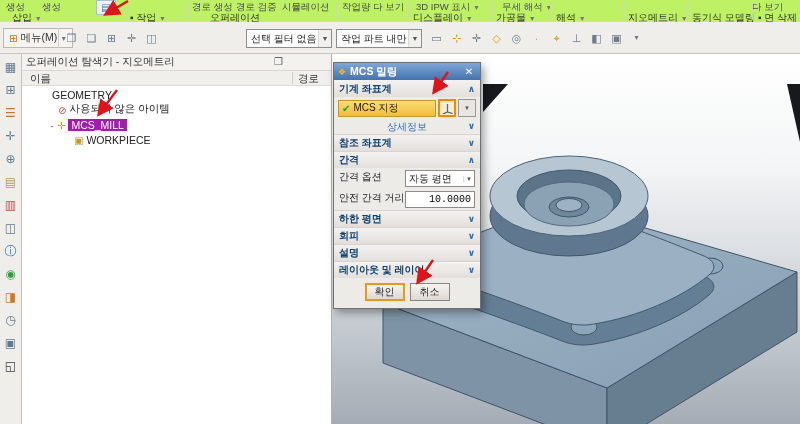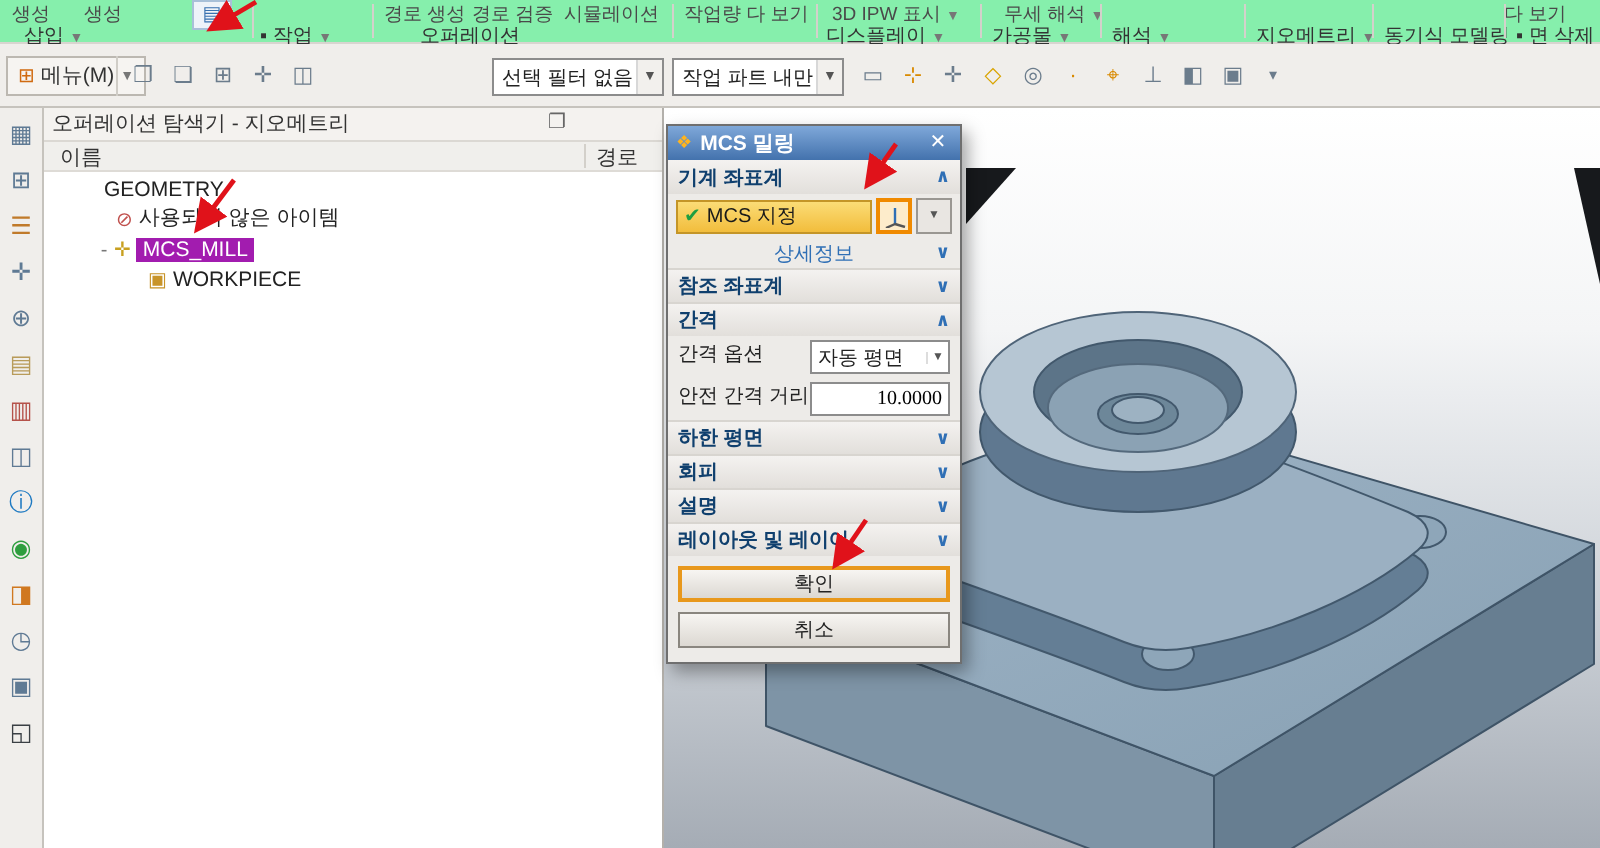--- a/index.html
+++ b/index.html
@@ -1,21 +1,21 @@
 <!DOCTYPE html>
 <html><head>
 <meta charset="utf-8">
 <style>
   * { margin:0; padding:0; box-sizing:border-box; }
   html,body { width:800px; height:424px; overflow:hidden;
               font-family:"Liberation Sans","DejaVu Sans",sans-serif; font-size:11px; }
   .app { position:relative; width:800px; height:424px; background:#eceae7; overflow:hidden; user-select:none; }
 
   
-  .ribbon { position:absolute; top:0; left:0; right:0; height:22px; background:#86efac; border-bottom:1px solid #d8d5d0; z-index:5; }
+  .ribbon { position:absolute; top:0; left:0; right:0; height:22px; background:#bef264; border-bottom:1px solid #d8d5d0; z-index:5; }
   .r1item { position:absolute; top:1px; font-size:9.5px; color:#4a4a4a; white-space:nowrap; }
   .r2item { position:absolute; top:11px; font-size:10px; color:#333; white-space:nowrap; }
   .chev-s { font-size:7px; color:#777; }
   .vsep { position:absolute; top:2px; bottom:2px; width:1px; background:#d4d1cb; }
   .ric-stub { position:absolute; top:0; width:20px; height:15px; background:#eef3f9; border:1px solid #a8c0d8;
               font-size:10px; line-height:13px; text-align:center; color:#3a72b0; }
 
   
   .toolbar { position:absolute; top:22px; left:0; right:0; height:32px; background:#f0eeeb; border-bottom:1px solid #c6c3bd; z-index:5; }
   .menu-btn { position:absolute; left:3px; top:6px; height:20px; padding:0 5px; display:flex; align-items:center; gap:3px;
@@ -71,22 +71,22 @@
   .sbtn.hl { border:2px solid #f08a00; background:#fdeccb; }
   .subsec { height:15px; display:flex; align-items:center; justify-content:center; position:relative;
             color:#2f6fb5; font-size:10px; }
   .subsec .chev { position:absolute; right:5px; top:2px; margin:0; }
   .lblrow { display:flex; align-items:flex-start; padding:2px 5px; font-size:10px; color:#222; }
   .combo2 { margin-left:auto; width:70px; height:17px; background:#fff; border:1px solid #8c8c8c;
             display:flex; align-items:center; font-size:10px; }
   .combo2 .ctext { flex:1; padding-left:3px; white-space:nowrap; overflow:hidden; }
   .combo2 .carr { width:11px; text-align:center; font-size:6px; color:#555; border-left:1px solid #ddd; }
   .num { margin-left:auto; width:70px; height:17px; border:1px solid #8c8c8c; font-size:10px; text-align:right;
-         padding-right:3px; background:#fff; font-family:Liberation Serif, serif; }
-  .btnrow { display:flex; justify-content:center; gap:5px; padding:5px 5px 7px;flex-direction:column; }
+         padding-right:3px; background:#fff; font-family:Liberation Mono, monospace; }
+  .btnrow { display:flex; justify-content:center; gap:5px; padding:5px 5px 7px; }
   .btn { min-width:40px; height:18px; background:linear-gradient(#f7f5f2,#dcd8d2); border:1px solid #8a867f;
          font-size:10px; display:flex; align-items:center; justify-content:center; color:#222; }
   .btn.default { border:2px solid #e8981c; }
 
   .arrows { position:absolute; left:0; top:0; z-index:40; pointer-events:none; }
 </style>
 </head>
 <body>
 
 <div class="app">

